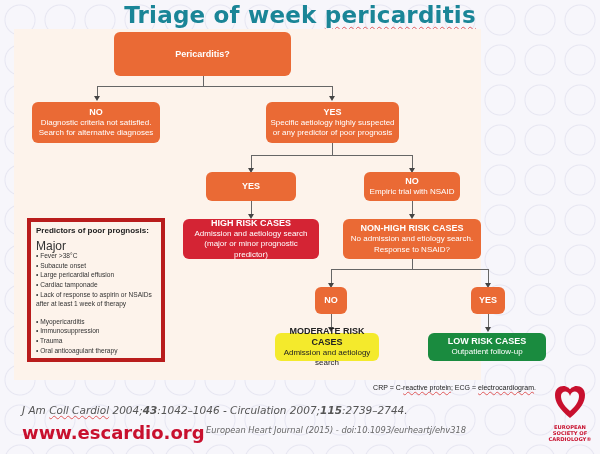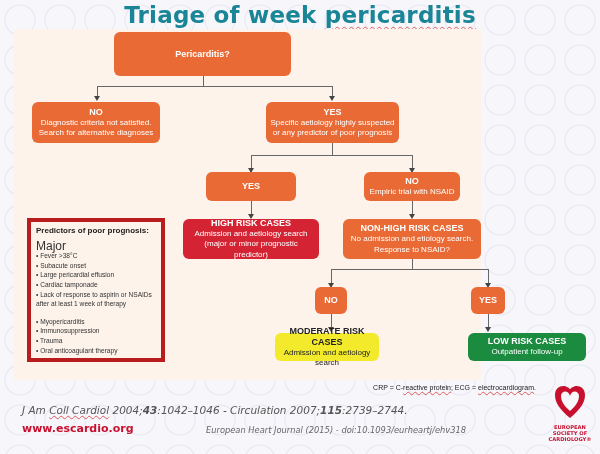--- a/index.html
+++ b/index.html
@@ -27,21 +27,21 @@
     position: absolute; box-sizing: border-box; border-radius: 6px;
     color: #fff; text-align: center;
     font-family: "Liberation Sans", sans-serif; font-size: 8px; line-height: 10.5px;
     display: flex; flex-direction: column; justify-content: center; align-items: center;
     padding: 2px 4px;
   }
   .box .h { font-weight: bold; font-size: 9px; line-height: 11px; }
   .orange { background: #ea6a35; }
   .red { background: #d42434; }
   .yellow { background: #f4ea2c; color: #222; }
-  .green { background: #1a8b3f; margin-left: 40px; }
+  .green { background: #1a8b3f; }
   .line { position: absolute; background: #666; }
   .arrow { position: absolute; width: 0; height: 0; border-left: 3px solid transparent; border-right: 3px solid transparent; border-top: 5px solid #444; }
   .predictors {
     position: absolute; left: 27px; top: 218px; width: 138px; height: 144px;
     box-sizing: border-box; border: 4px solid #b91c1c; background: #fdf3eb;
     font-family: "Liberation Sans", sans-serif; font-size: 6.6px; line-height: 9.6px; color: #333;
     padding: 4px 5px;
   }
   .predictors .ph { font-weight: bold; font-size: 8px; margin-bottom: 6px; color: #222; }
   .predictors .sub { font-size: 12px; margin-top: 2px; }
@@ -54,21 +54,21 @@
   }
   .abbrev .spell { text-decoration: underline wavy #e05a5a; text-decoration-thickness: 1px; }
   .citation {
     position: absolute; left: 22px; top: 404px;
     font-family: "DejaVu Sans", sans-serif; font-style: italic; font-size: 10.5px; color: #555;
   }
   .citation b { font-weight: bold; }
   .citation .spell { text-decoration: underline wavy #e05a5a; text-decoration-thickness: 1px; }
   .url {
     position: absolute; left: 22px; top: 422px;
-    font-family: "DejaVu Sans", sans-serif; font-weight: bold; font-size: 11px; color: #c8102e;
+    font-family: "DejaVu Sans", sans-serif; font-weight: bold; font-size: 18px; color: #c8102e;
   }
   .doi {
     position: absolute; left: 206px; top: 425px;
     font-family: "DejaVu Sans", sans-serif; font-style: italic; font-size: 8.3px; color: #666;
   }
   .logo { position: absolute; left: 542px; top: 384px; width: 56px; height: 66px; text-align: center; }
   .logo .txt { font-family: "DejaVu Sans", sans-serif; font-weight: bold; font-size: 5.2px; line-height: 6px; color: #c8102e; }
 </style>
 </head>
 <body>

